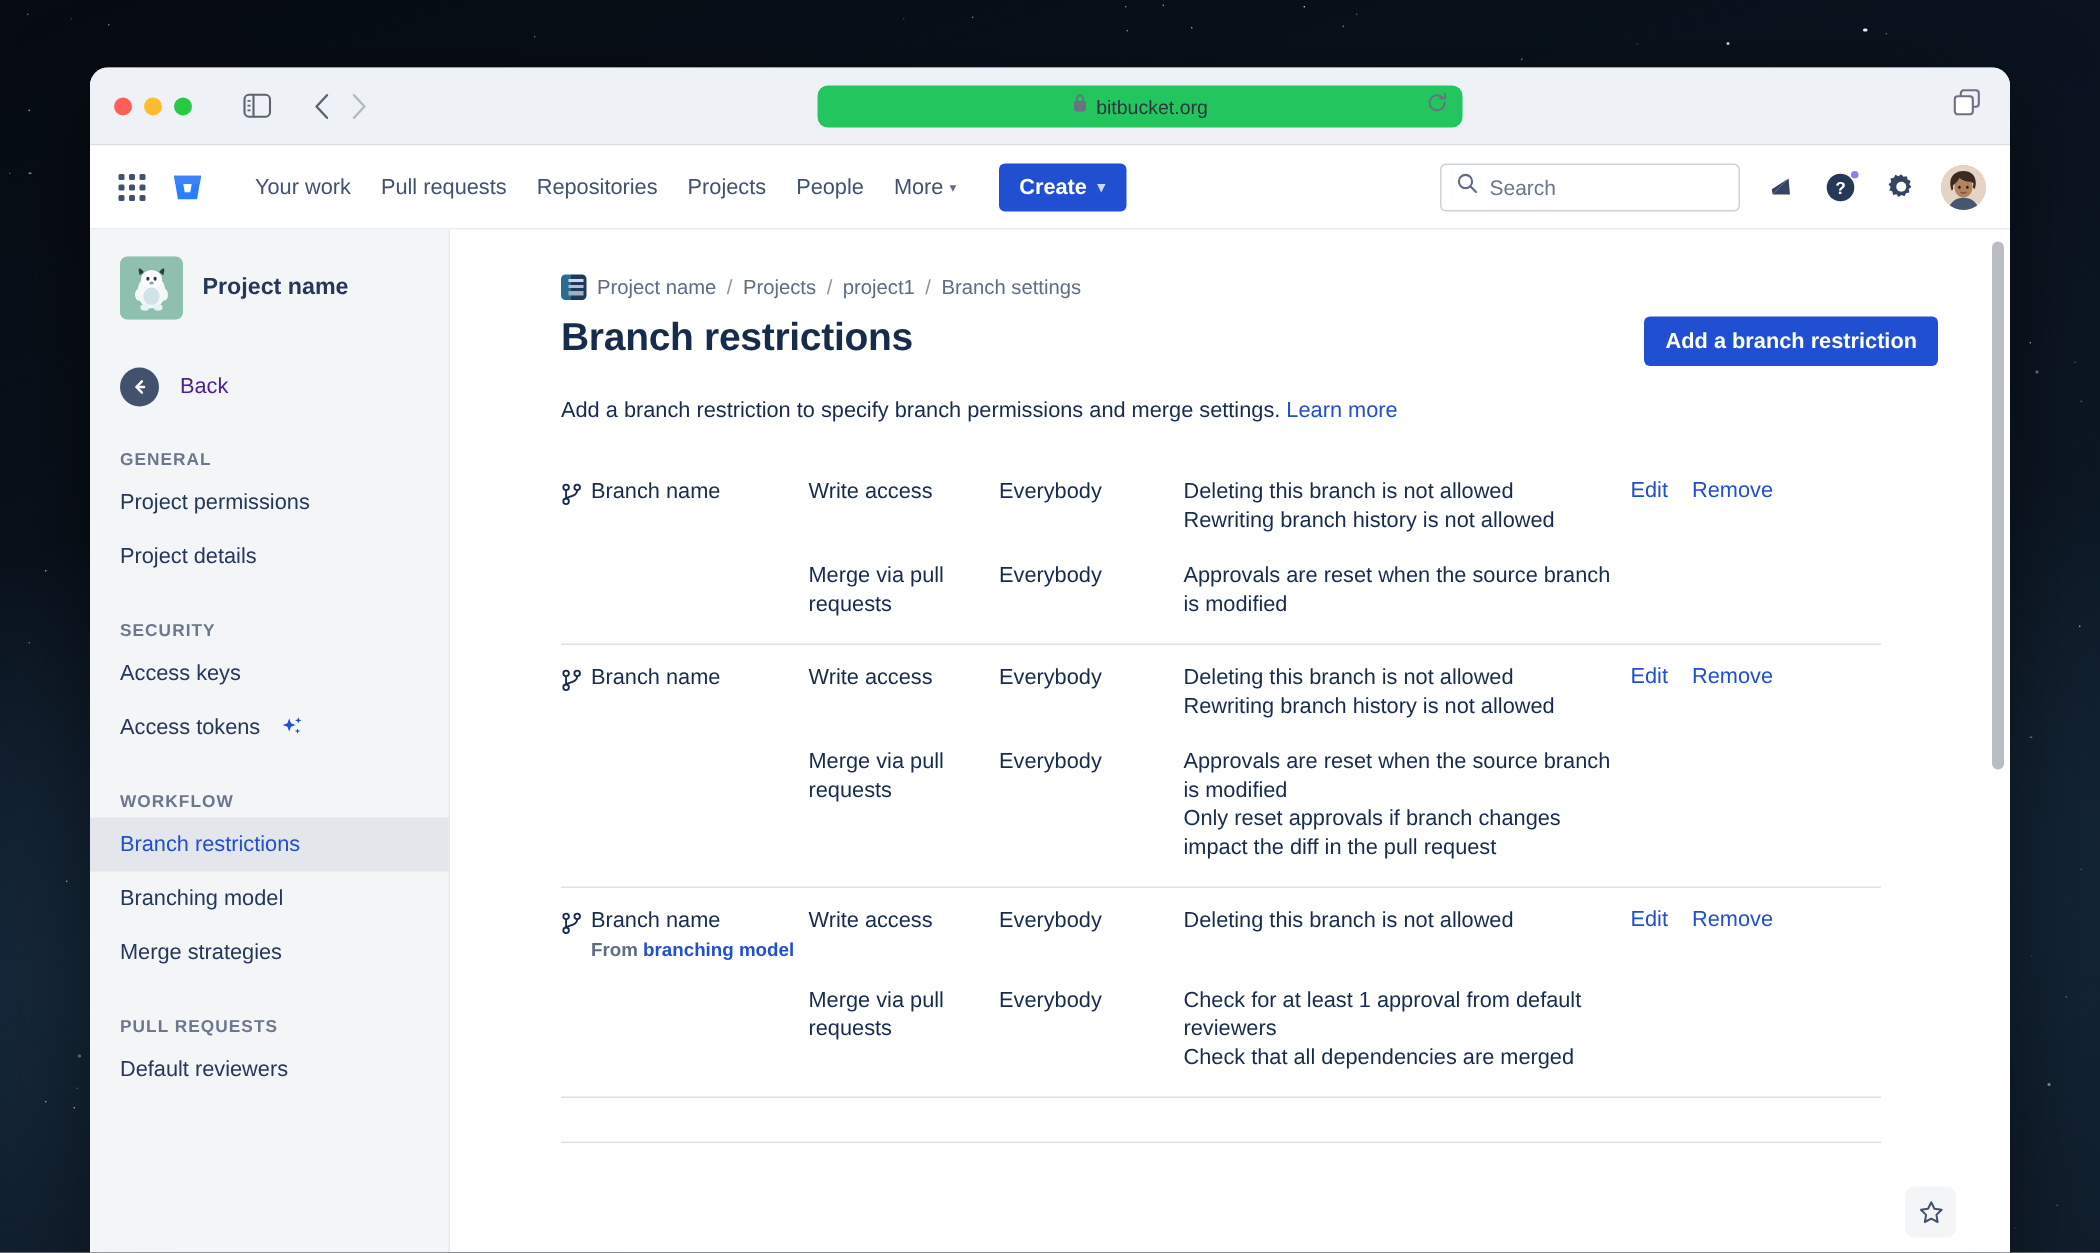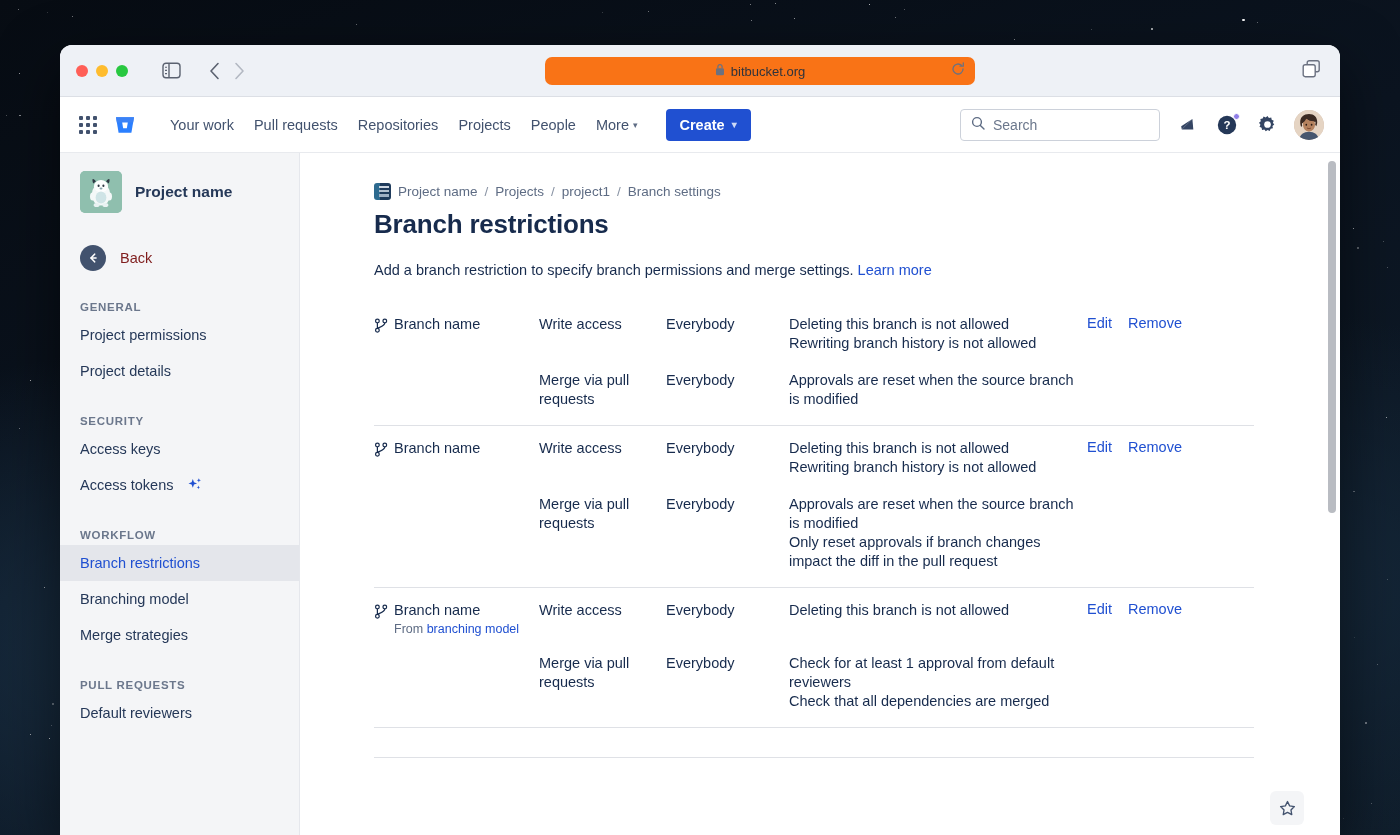--- a/index.html
+++ b/index.html
@@ -60,21 +60,21 @@
     cursor: default;
   }
   #sidebar-toggle { margin-left: 34px; }
   #nav-back { margin-left: 28px; }
   #nav-fwd  { margin-left: 14px; color: #b3b8c2; }
 
   #urlbar {
     position: absolute;
     left: 485px; width: 430px; height: 28px;
     top: 12px;
-    background: #f97316;
+    background: #22c55e;
     border-radius: 7px;
     display: flex; align-items: center; justify-content: center;
     gap: 6px;
   }
   #urlbar .url-text {
     font-size: 13px; color: #2f333c;
   }
   #reload-icon {
     position: absolute; right: 10px; top: 50%; transform: translateY(-50%);
     color: #6b7180;
@@ -178,21 +178,21 @@
   #back-row {
     display: flex; align-items: center; gap: 14px;
     padding: 0 20px; margin-top: 28px; height: 34px;
     cursor: pointer;
   }
   #back-circle {
     width: 26px; height: 26px; border-radius: 50%;
     background: #42526e; display: flex; align-items: center; justify-content: center;
     flex: 0 0 26px;
   }
-  #back-label { font-size: 14.5px; color: #7f1d1d; }
+  #back-label { font-size: 14.5px; color: #4c1d95; }
 
   .sb-section {
     font-size: 11.5px; font-weight: 700; letter-spacing: .7px;
     color: #6b778c; text-transform: uppercase;
     padding: 0 20px; margin-top: 26px; margin-bottom: 4px;
   }
   .sb-item {
     height: 36px; display: flex; align-items: center; gap: 8px;
     padding: 0 20px; font-size: 14.5px; color: #253858;
     cursor: pointer;
@@ -252,21 +252,21 @@
   .c-users    { width: 123px; flex: 0 0 123px; }
   .c-custom   { width: 298px; flex: 0 0 298px; }
   .c-actions  { flex: 1 1 auto; }
 
   .rt-row { border-bottom: 1px solid #dfe1e6; padding: 13px 0 16px; }
   .rt-sub { display: flex; }
   .rt-sub + .rt-sub { margin-top: 18px; }
 
   .branch-cell { display: flex; align-items: flex-start; gap: 6px; }
   .branch-name { font-size: 14.5px; color: #172b4d; line-height: 18px; }
-  .branch-from { font-size: 12.5px; color: #5e6c84; margin-top: 3px; }
+  .branch-from { font-size: 12.5px; color: #5e6c84; margin-top: 3px; font-weight: bold; }
   .branch-from a { color: #2050d1; text-decoration: none; }
 
   .cell-text { font-size: 14.5px; color: #172b4d; line-height: 19px; }
   .custom-list .ci + .ci { }
 
   .act { display: flex; gap: 16px; align-items: center; }
   .act a { font-size: 14.5px; color: #2050d1; text-decoration: none; cursor: pointer; }
 
   
   #vscroll {
@@ -786,20 +786,21 @@
             <span class="sep">/</span>
             <span class="crumb">Projects</span>
             <span class="sep">/</span>
             <span class="crumb">project1</span>
             <span class="sep">/</span>
             <span class="crumb">Branch settings</span>
           </div>
 
         <div id="title-row">
           <h1 id="page-title">Branch restrictions</h1>
+          <button id="add-restriction-btn">Add a branch restriction</button>
         </div>
 
         <div id="page-desc">
           <span>Add a branch restriction to specify branch permissions and merge settings. </span><a>Learn more</a>
         </div>
 
         <div id="rt">
           <div id="rt-body">
               <div class="rt-row">
                 <div class="rt-sub">

